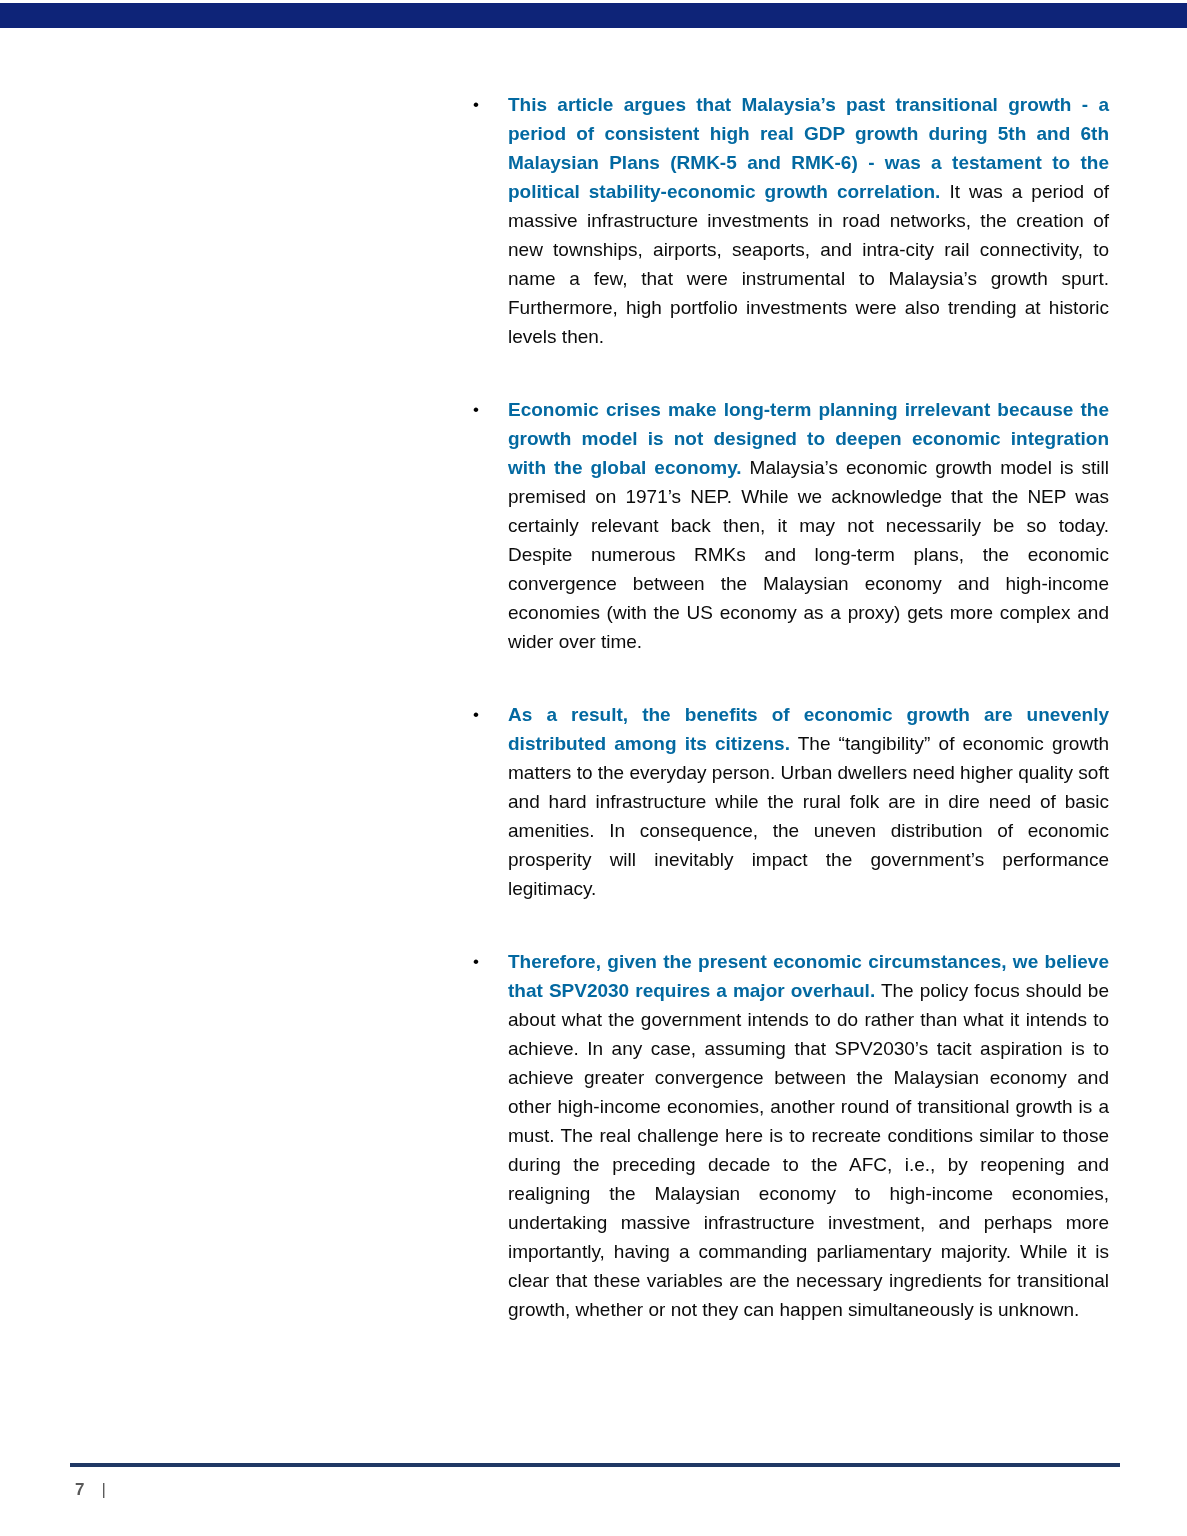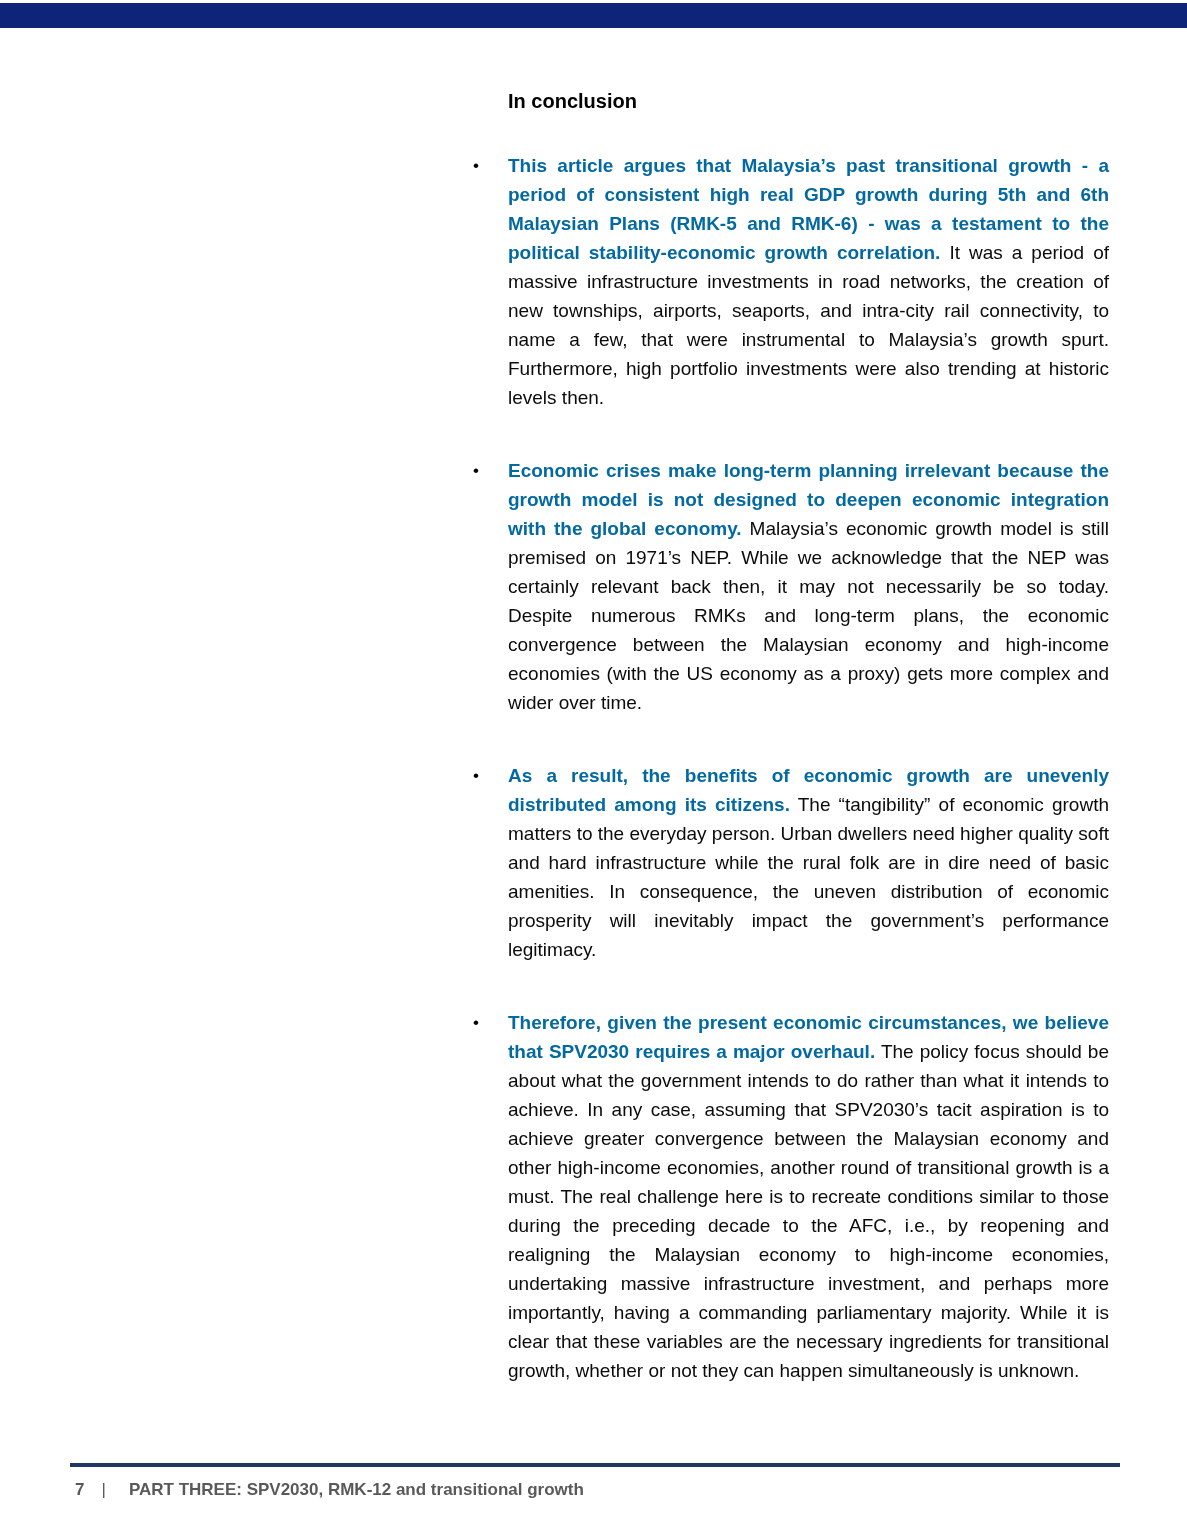--- a/index.html
+++ b/index.html
@@ -81,21 +81,20 @@
   .footer-text .sep { margin-right: 23px; font-weight: normal; color: #595959; }
 </style>
 </head>
 <body>
 
 <div class="page">
 
   <div class="topbar"></div>
 
   <div class="content">
-    <div class="heading">In conclusion</div>
 
     <ul class="bullets">
       <li>
         <span class="marker">•</span><span class="lead">This article argues that Malaysia’s past transitional growth - a period of consistent high real GDP growth during 5th and 6th Malaysian Plans (RMK-5 and RMK-6) - was a testament to the political stability-economic growth correlation.</span><span> It was a period of massive infrastructure investments in road networks, the creation of new townships, airports, seaports, and intra-city rail connectivity, to name a few, that were instrumental to Malaysia’s growth spurt. Furthermore, high portfolio investments were also trending at historic levels then.</span>
       </li>
       <li>
         <span class="marker">•</span><span class="lead">Economic crises make long-term planning irrelevant because the growth model is not designed to deepen economic integration with the global economy.</span><span> Malaysia’s economic growth model is still premised on 1971’s NEP. While we acknowledge that the NEP was certainly relevant back then, it may not necessarily be so today. Despite numerous RMKs and long-term plans, the economic convergence between the Malaysian economy and high-income economies (with the US economy as a proxy) gets more complex and wider over time.</span>
       </li>
       <li>
         <span class="marker">•</span><span class="lead">As a result, the benefits of economic growth are unevenly distributed among its citizens.</span><span> The “tangibility” of economic growth matters to the everyday person. Urban dwellers need higher quality soft and hard infrastructure while the rural folk are in dire need of basic amenities. In consequence, the uneven distribution of economic prosperity will inevitably impact the government’s performance legitimacy.</span>
@@ -104,16 +103,15 @@
         <span class="marker">•</span><span class="lead">Therefore, given the present economic circumstances, we believe that SPV2030 requires a major overhaul.</span><span> The policy focus should be about what the government intends to do rather than what it intends to achieve. In any case, assuming that SPV2030’s tacit aspiration is to achieve greater convergence between the Malaysian economy and other high-income economies, another round of transitional growth is a must. The real challenge here is to recreate conditions similar to those during the preceding decade to the AFC, i.e., by reopening and realigning the Malaysian economy to high-income economies, undertaking massive infrastructure investment, and perhaps more importantly, having a commanding parliamentary majority. While it is clear that these variables are the necessary ingredients for transitional growth, whether or not they can happen simultaneously is unknown.</span>
       </li>
     </ul>
   </div>
 
   <div class="footer-line"></div>
 
   <div class="footer-text">
     <span class="pagenum">7</span>
     <span class="sep">|</span>
-    <span class="title">PART THREE: SPV2030, RMK-12 and transitional growth</span>
   </div>
 
 </div>
 
 </body></html>

